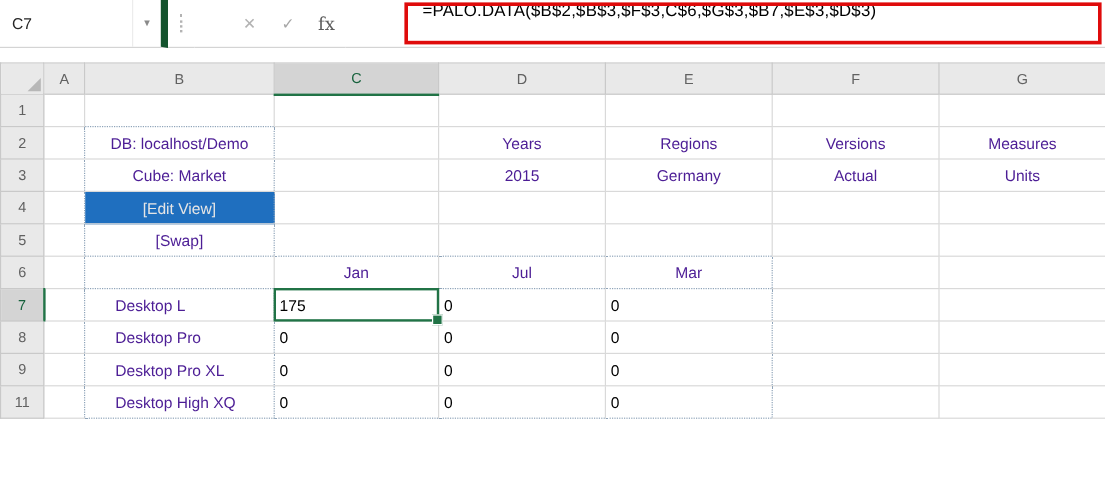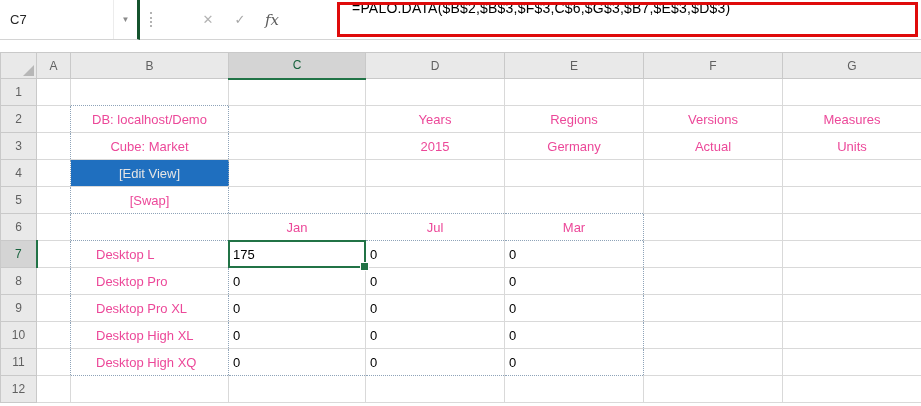--- a/index.html
+++ b/index.html
@@ -1,47 +1,47 @@
 <!DOCTYPE html>
 <html><head>
 <meta charset="utf-8">
 <style>
 *{box-sizing:border-box;margin:0;padding:0}
 html,body{width:921px;height:406px}
 body{font-family:"Liberation Sans",sans-serif;background:#fff;overflow:hidden;position:relative}
 
 
 .fbar{position:relative;display:flex;align-items:stretch;height:40px;background:#fff}
-.namebox{width:140px;display:flex;align-items:stretch;border-right:3px solid #14532d;border-bottom:1px solid #d4d4d4}
+.namebox{width:140px;display:flex;align-items:stretch;border-right:6px solid #14532d;border-bottom:1px solid #d4d4d4}
 .nbval{flex:1;display:flex;align-items:center;padding-left:10px;font-size:13px;color:#262626}
 .nbarrow{width:24px;display:flex;align-items:center;justify-content:center;font-size:8px;color:#8a8a8a;border-left:1px solid #ececec}
 .splitter{width:22px;display:flex;align-items:center;justify-content:center;border-bottom:1px solid #d4d4d4}
 .splitter .dots{width:0;height:15px;border-left:2px dotted #b3b3b3}
 .fbtns{display:flex;align-items:center;border-bottom:1px solid #d4d4d4;padding-left:30px}
 .fbtn{width:32px;text-align:center;font-size:13px;color:#b3b3b3}
 .fbtn.check{color:#a6a6a6}
-.fbtn.fx{font-family:"DejaVu Serif",serif;font-style:italic;font-size:15px;color:#5c5c5c}
+.fbtn.fx{font-family:"DejaVu Serif",serif;font-size:15px;color:#5c5c5c}
 .finput{flex:1;display:flex;align-items:flex-start;border-bottom:1px solid #d4d4d4;padding-left:64px;font-size:14px;color:#000;letter-spacing:.2px;white-space:nowrap}
 .redbox{position:absolute;left:337px;top:2px;width:581px;height:35px;border:3px solid #df0b0b;pointer-events:none}
 
 
 .grid{margin-top:12px}
 table{border-collapse:collapse;table-layout:fixed;width:921px}
 th,td{border:1px solid #d9d9d9;font-size:13px;padding:0 4px;white-space:nowrap}
 td{height:27px}
 th{background:#e9e9e9;border-color:#c9c9c9;color:#616161;font-weight:400;font-size:12px;text-align:center}
 thead th{height:26px}
 th.hsel{background:#d4d4d4;color:#17623d}
 th.hselc{border-bottom:2px solid #217346}
 th.hselr{border-right:2px solid #217346}
 .corner{position:relative}
 .tri{position:absolute;right:2px;bottom:2px;width:0;height:0;border-left:11px solid transparent;border-bottom:11px solid #b7b7b7}
 
 
-.tb{color:#ec4899}
+.tb{color:#4c1d95}
 .ctr{text-align:center}
 .rgt{text-align:center}
 .lft{text-align:left;padding-left:25px}
 .num{color:#000}
 .editview{background:#1f6fbf;color:#e5e5e5;text-align:center}
 
 
 .dtt{border-top:1px dotted #8ea3b8}
 .dtb{border-bottom:1px dotted #8ea3b8}
 .dtl{border-left:1px dotted #8ea3b8}
@@ -185,44 +185,24 @@
 <th>9</th>
 <td class="dtr"></td>
 <td class="tb lft dtl dtr">Desktop Pro XL</td>
 <td class="num dtl">0</td>
 <td class="num">0</td>
 <td class="num dtr">0</td>
 <td class="dtl"></td>
 <td></td>
 </tr>
 <tr>
-<th>10</th>
-<td class="dtr"></td>
-<td class="tb lft dtl dtr">Desktop High XL</td>
-<td class="num dtl">0</td>
-<td class="num">0</td>
-<td class="num dtr">0</td>
-<td class="dtl"></td>
-<td></td>
-</tr>
-<tr>
 <th>11</th>
 <td class="dtr"></td>
 <td class="tb lft dtl dtr dtb">Desktop High XQ</td>
 <td class="num dtl dtb">0</td>
 <td class="num dtb">0</td>
 <td class="num dtr dtb">0</td>
 <td class="dtl"></td>
 <td></td>
 </tr>
-<tr>
-<th>12</th>
-<td></td>
-<td class="dtt"></td>
-<td class="dtt"></td>
-<td class="dtt"></td>
-<td class="dtt"></td>
-<td></td>
-<td></td>
-</tr>
 </tbody>
 </table>
 </div>
 
 </body></html>

